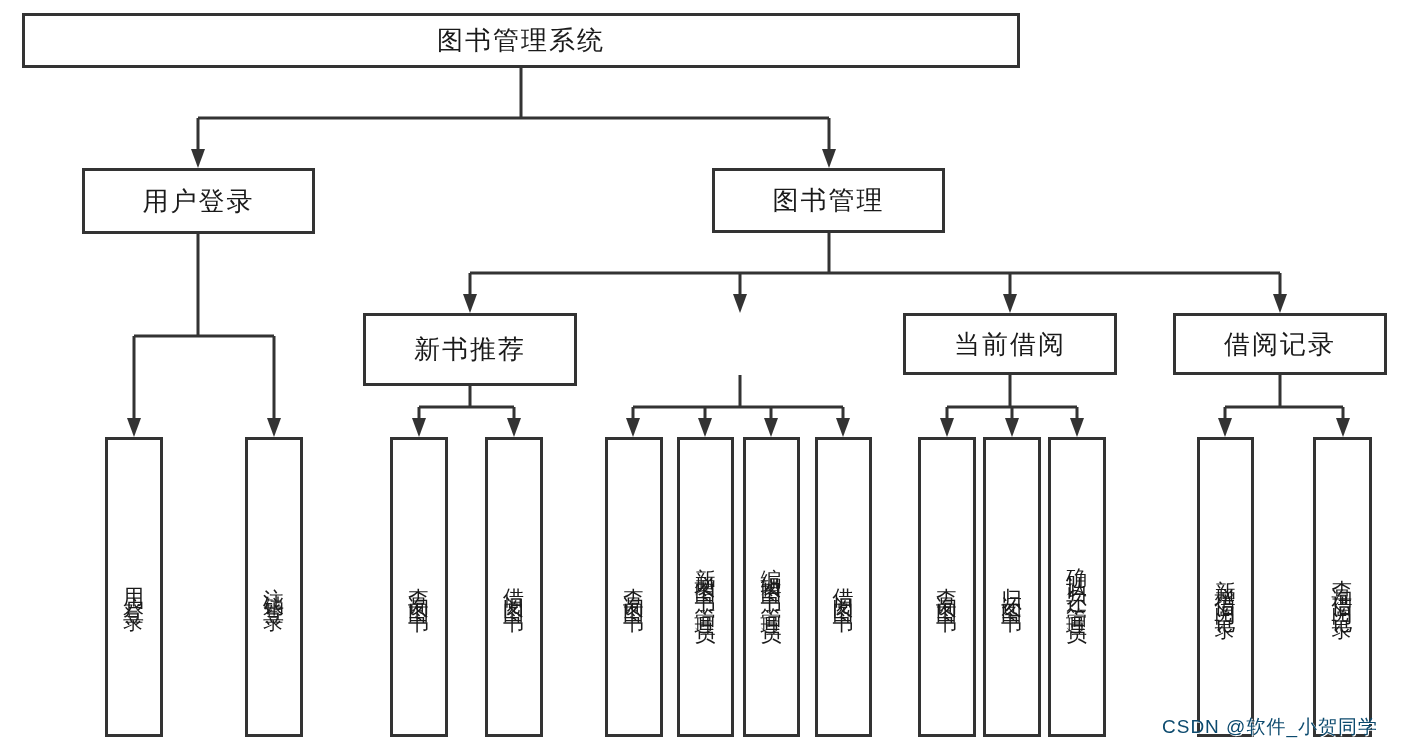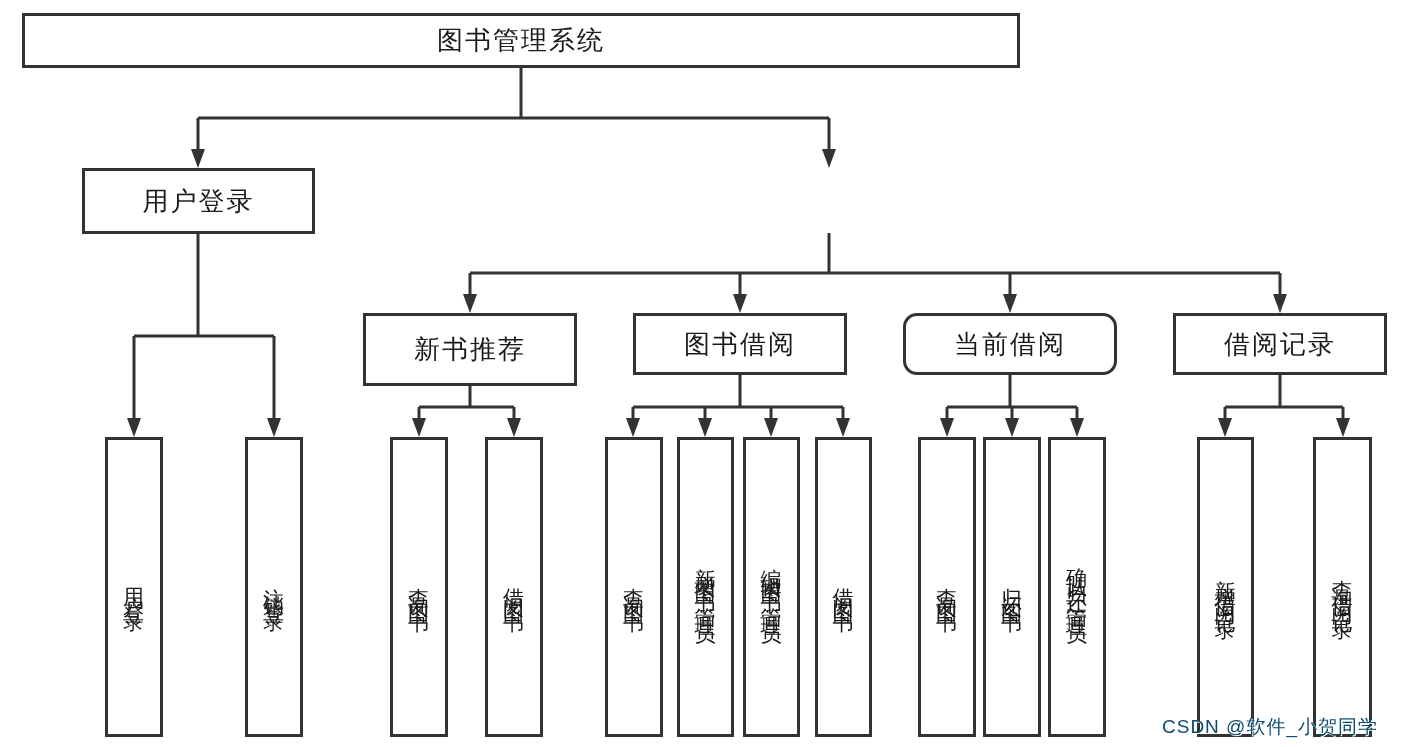--- a/index.html
+++ b/index.html
@@ -44,21 +44,21 @@
     line-height: 1;
   }
   
   .n-root  { left: 22px;  top: 13px;  width: 998px; height: 55px; }
   
   .n-ulog  { left: 82px;  top: 168px; width: 233px; height: 66px; }
   .n-bmgr  { left: 712px; top: 168px; width: 233px; height: 65px; }
   
   .n-nrec  { left: 363px;  top: 313px; width: 214px; height: 73px; }
   .n-bbor  { left: 633px;  top: 313px; width: 214px; height: 62px; }
-  .n-cbor  { left: 903px;  top: 313px; width: 214px; height: 62px; border-radius: 14px; }
+  .n-cbor  { left: 903px;  top: 313px; width: 214px; height: 62px; }
   .n-brec  { left: 1173px; top: 313px; width: 214px; height: 62px; }
   
   .leaf { top: 437px; height: 300px; width: 58px; }
   .l-u1 { left: 105px; }
   .l-u2 { left: 245px; }
   .l-n1 { left: 390px; }
   .l-n2 { left: 485px; }
   .l-b1 { left: 605px; }
   .l-b2 { left: 677px; width: 57px; }
   .l-b3 { left: 743px; width: 57px; }
@@ -113,23 +113,23 @@
       <polygon points="1012,437 1005,418 1019,418"></polygon>
       <polygon points="1077,437 1070,418 1084,418"></polygon>
       <polygon points="1225,437 1218,418 1232,418"></polygon>
       <polygon points="1343,437 1336,418 1350,418"></polygon>
     </g>
   </svg>
 
   <div class="box h n-root">图书管理系统</div>
 
   <div class="box h n-ulog">用户登录</div>
+  <div class="box h n-bmgr">图书管理</div>
 
   <div class="box h n-nrec">新书推荐</div>
-  <div class="box h n-bbor">图书借阅</div>
   <div class="box h n-cbor">当前借阅</div>
   <div class="box h n-brec">借阅记录</div>
 
   <div class="box v leaf l-u1">用户登录</div>
   <div class="box v leaf l-u2">注销登录</div>
 
   <div class="box v leaf l-n1">查询图书</div>
   <div class="box v leaf l-n2">借阅图书</div>
 
   <div class="box v leaf l-b1">查询图书</div>

